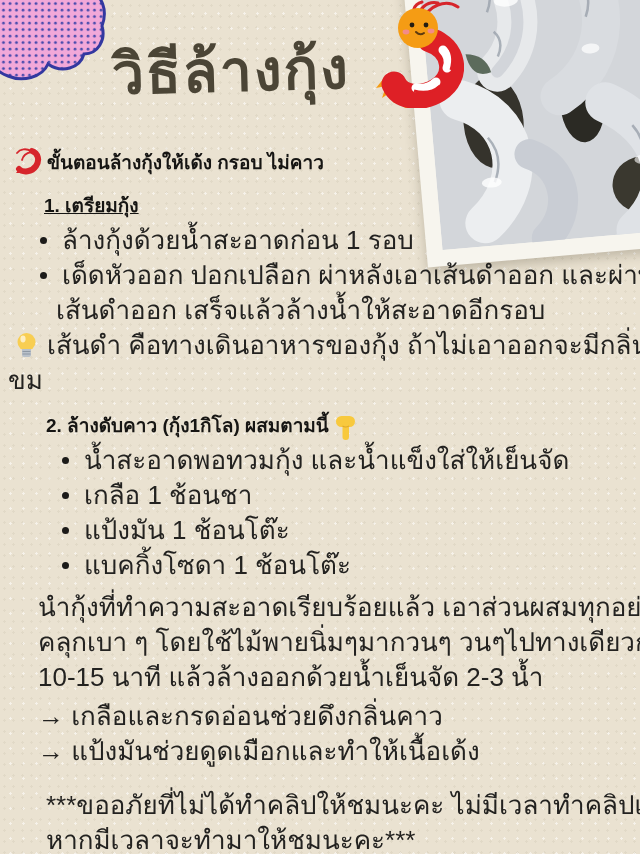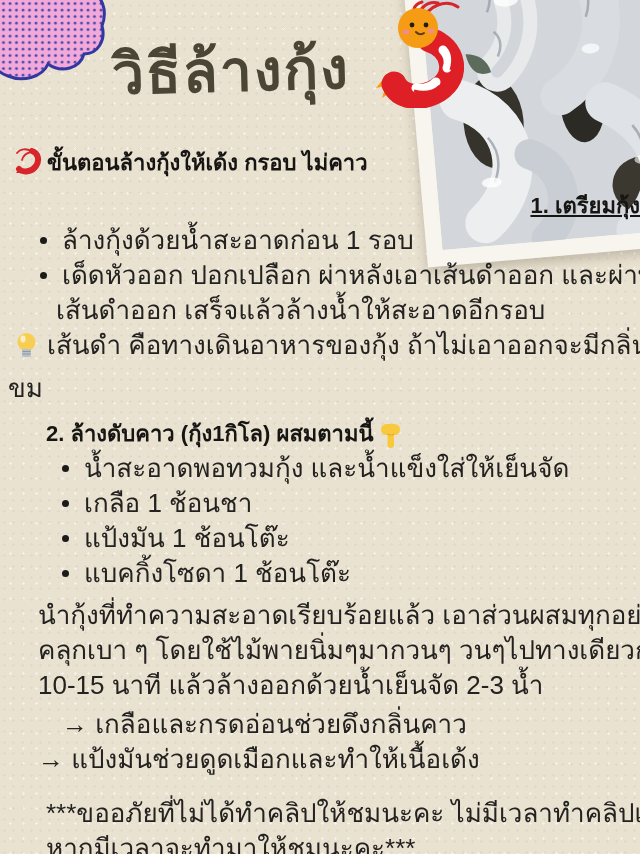--- a/index.html
+++ b/index.html
@@ -32,39 +32,39 @@
   
   .title{
     position:absolute;left:112px;top:26px;z-index:2;
     font-size:57px;font-weight:800;letter-spacing:2px;
     color:#4b4536;transform:rotate(-1.5deg);
     font-family:"DejaVu Serif","Liberation Serif",serif;
   }
   .content{position:absolute;left:0;top:145px;width:640px;z-index:2;
     font-size:26px;line-height:35px;}
   .row{white-space:nowrap;}
-  .bold{font-weight:800;font-size:22px;color:#161513;text-align:right;}
+  .bold{font-weight:800;font-size:19px;color:#161513;}
   .icon-row{display:flex;align-items:flex-start;}
   .icon{flex:0 0 auto;display:inline-block;}
   .h-intro{padding-left:14px;gap:5px;}
   .h-step1{padding-left:44px;margin-top:8px;text-decoration:underline;}
   .b1{display:flex;padding-left:40px;}
   .b1 .dot{width:7px;height:7px;border-radius:50%;background:#1c1b19;
     margin:14px 15px 0 0;flex:0 0 auto;}
   .b1-cont{padding-left:56px;}
   .tip{display:flex;padding-left:15px;gap:9px;}
-  .tip-cont{padding-left:8px;margin-top:8px;}
+  .tip-cont{padding-left:8px;}
   .h-step2{padding-left:46px;margin-top:10px;display:flex;align-items:center;gap:4px;}
   .b2{display:flex;padding-left:62px;}
   .b2 .dot{width:7px;height:7px;border-radius:50%;background:#1c1b19;
     margin:14px 15px 0 0;flex:0 0 auto;}
   .para{padding-left:38px;}
   .para-first{margin-top:7px;}
   .arrow-line{padding-left:38px;}
-  .arrow-first{margin-top:4px;margin-left:24px;}
+  .arrow-first{margin-top:4px;}
   .footer-line{padding-left:46px;}
   .footer-first{margin-top:19px;}
 </style>
 </head>
 <body>
 
 <div class="page">
   <div class="texture"></div>
 
   <div class="photo-frame">

